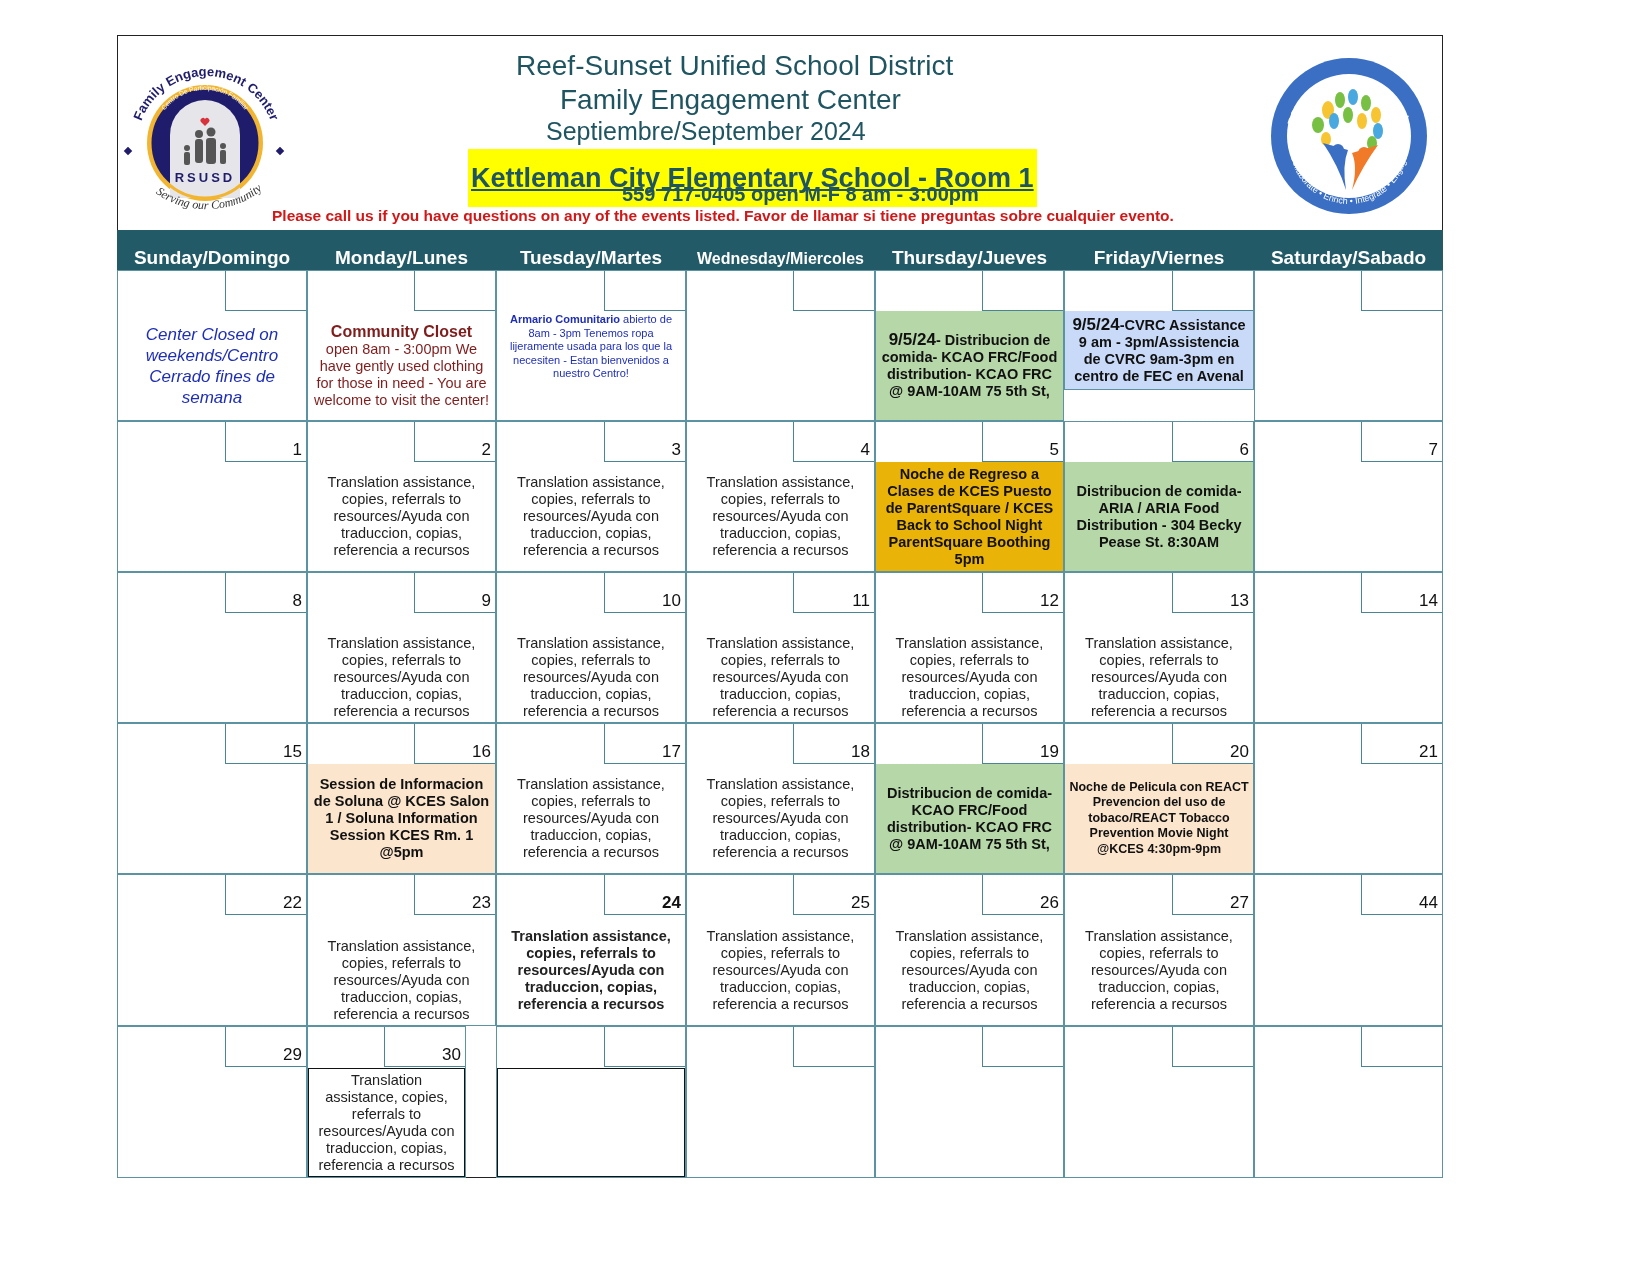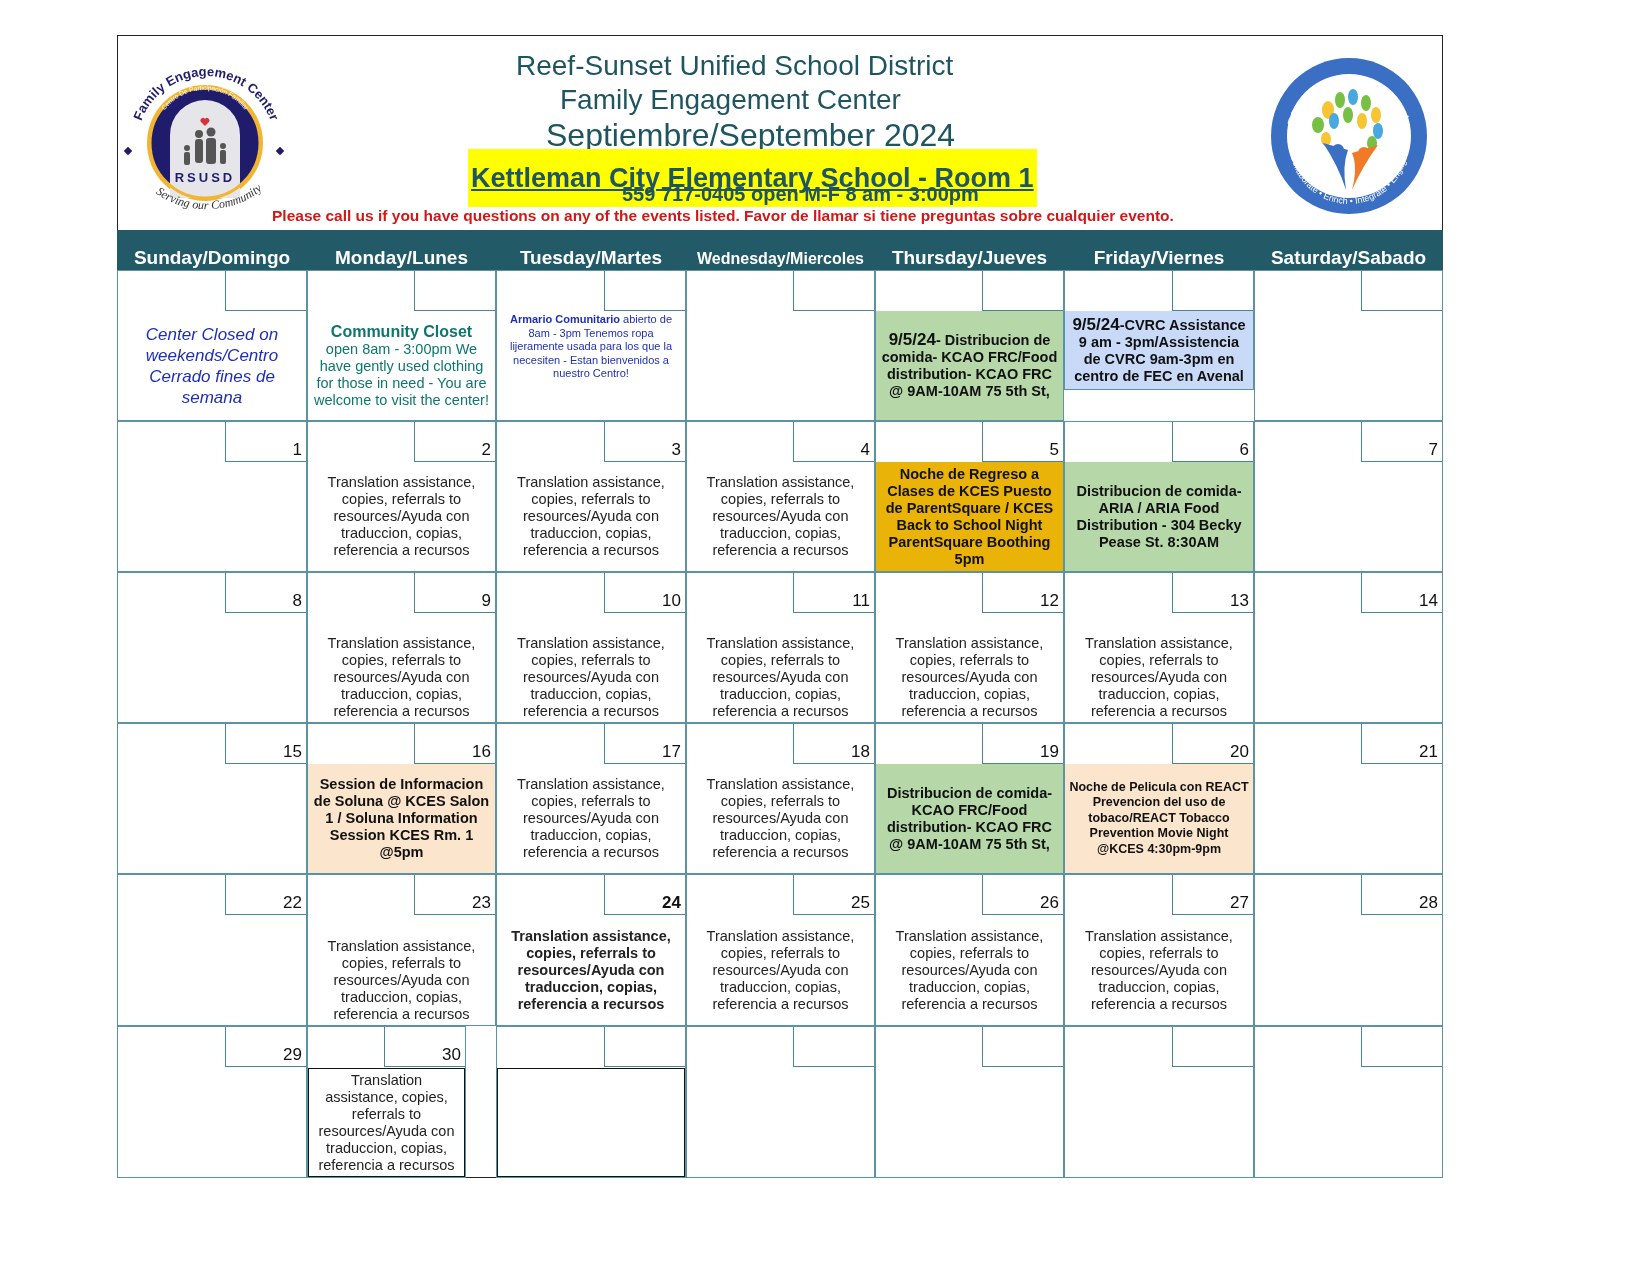--- a/index.html
+++ b/index.html
@@ -21,21 +21,21 @@
   .datebox { position:absolute; top:0; right:0; width:81px; height:40px; box-sizing:border-box; border-left:1.5px solid #4a8595; border-bottom:1.5px solid #4a8595; }
   .datebox .num { position:absolute; right:4px; bottom:1px; font-size:17px; color:#111; }
   .content { position:absolute; left:0; right:0; top:40px; bottom:0; display:flex; align-items:center; justify-content:center; text-align:center; box-sizing:border-box; padding:0 4px; }
   .svc { font-size:14.5px; color:#222; line-height:17px; }
   .evt { font-size:14.5px; font-weight:bold; color:#111; line-height:17px; }
   .green { background:#b6d7a8; }
   .blue { background:#c9daf8; }
   .pink { background:#eab308; }
   .peach { background:#fce5cd; }
   .closed { color:#1f2fb5; font-style:italic; font-size:17px; line-height:21px; }
-  .closet { color:#0f766e; font-size:14.5px; line-height:17px; }
+  .closet { color:#7f1d1d; font-size:14.5px; line-height:17px; }
   .closet b { font-size:16px; }
   .armario { color:#1f2fb5; font-size:11px; line-height:13.5px; }
   .blackbox { border:1.5px solid #111 !important; }
 </style>
 </head>
 <body>
 
 <div class="frame"></div>
 
 <div class="logo-left">
@@ -95,21 +95,21 @@
     <path d="M 55 88 Q 70 110 78 135 Q 74 110 80 95 Z" fill="#3a6fc4"></path>
     <circle cx="96" cy="98" r="6" fill="#f07a28"></circle>
     <path d="M 110 90 Q 94 112 84 135 Q 90 112 84 98 Z" fill="#f07a28"></path>
     <text font-family="Liberation Sans, sans-serif" font-weight="bold" font-size="11" fill="#ffffff"><textPath href="#rArcTop" startOffset="50%" text-anchor="middle">RSUSD Community Schools</textPath></text>
     <text font-family="Liberation Sans, sans-serif" font-size="9" fill="#ffffff"><textPath href="#rArcBot" startOffset="50%" text-anchor="middle">Collaborate • Enrich • Integrate • Engage</textPath></text>
   </svg>
 </div>
 
 <div class="line" style="left:516px; top:50px; font-size:28px;">Reef-Sunset Unified School District</div>
 <div class="line" style="left:560px; top:84px; font-size:28px;">Family Engagement Center</div>
-<div class="line" style="left:546px; top:117px; font-size:32px;">Septiembre/September 2024</div>
+<div class="line" style="left:546px; top:117px; font-size:25px;">Septiembre/September 2024</div>
 <div class="school">Kettleman City Elementary School - Room 1</div>
 <div class="phone">559 717-0405 open M-F 8 am - 3:00pm</div>
 <div class="notice">Please call us if you have questions on any of the events listed. Favor de llamar si tiene preguntas sobre cualquier evento.</div>
 
 <div class="dayhdr">
   <div class="d" style="left:0; width:190px;">Sunday/Domingo</div>
   <div class="d" style="left:190px; width:189px;">Monday/Lunes</div>
   <div class="d" style="left:379px; width:190px;">Tuesday/Martes</div>
   <div class="d small" style="left:569px; width:189px;">Wednesday/Miercoles</div>
   <div class="d" style="left:758px; width:189px;">Thursday/Jueves</div>
@@ -347,21 +347,21 @@
 <div class="cell" style="left:1064px; top:874px; width:190px; height:152px;">
   <div class="datebox">
       <span class="num">27</span>
     </div>
   <div class="content">
       <div class="svc">Translation assistance, copies, referrals to resources/Ayuda con traduccion, copias, referencia a recursos</div>
     </div>
 </div>
 <div class="cell" style="left:1254px; top:874px; width:189px; height:152px;">
   <div class="datebox">
-      <span class="num">28</span>
+      <span class="num">44</span>
     </div>
 </div>
 
 <div class="cell" style="left:117px; top:1026px; width:190px; height:152px;">
   <div class="datebox">
       <span class="num">29</span>
     </div>
 </div>
 <div class="cell" style="left:307px; top:1026px; width:159px; height:152px;">
   <div class="datebox">

